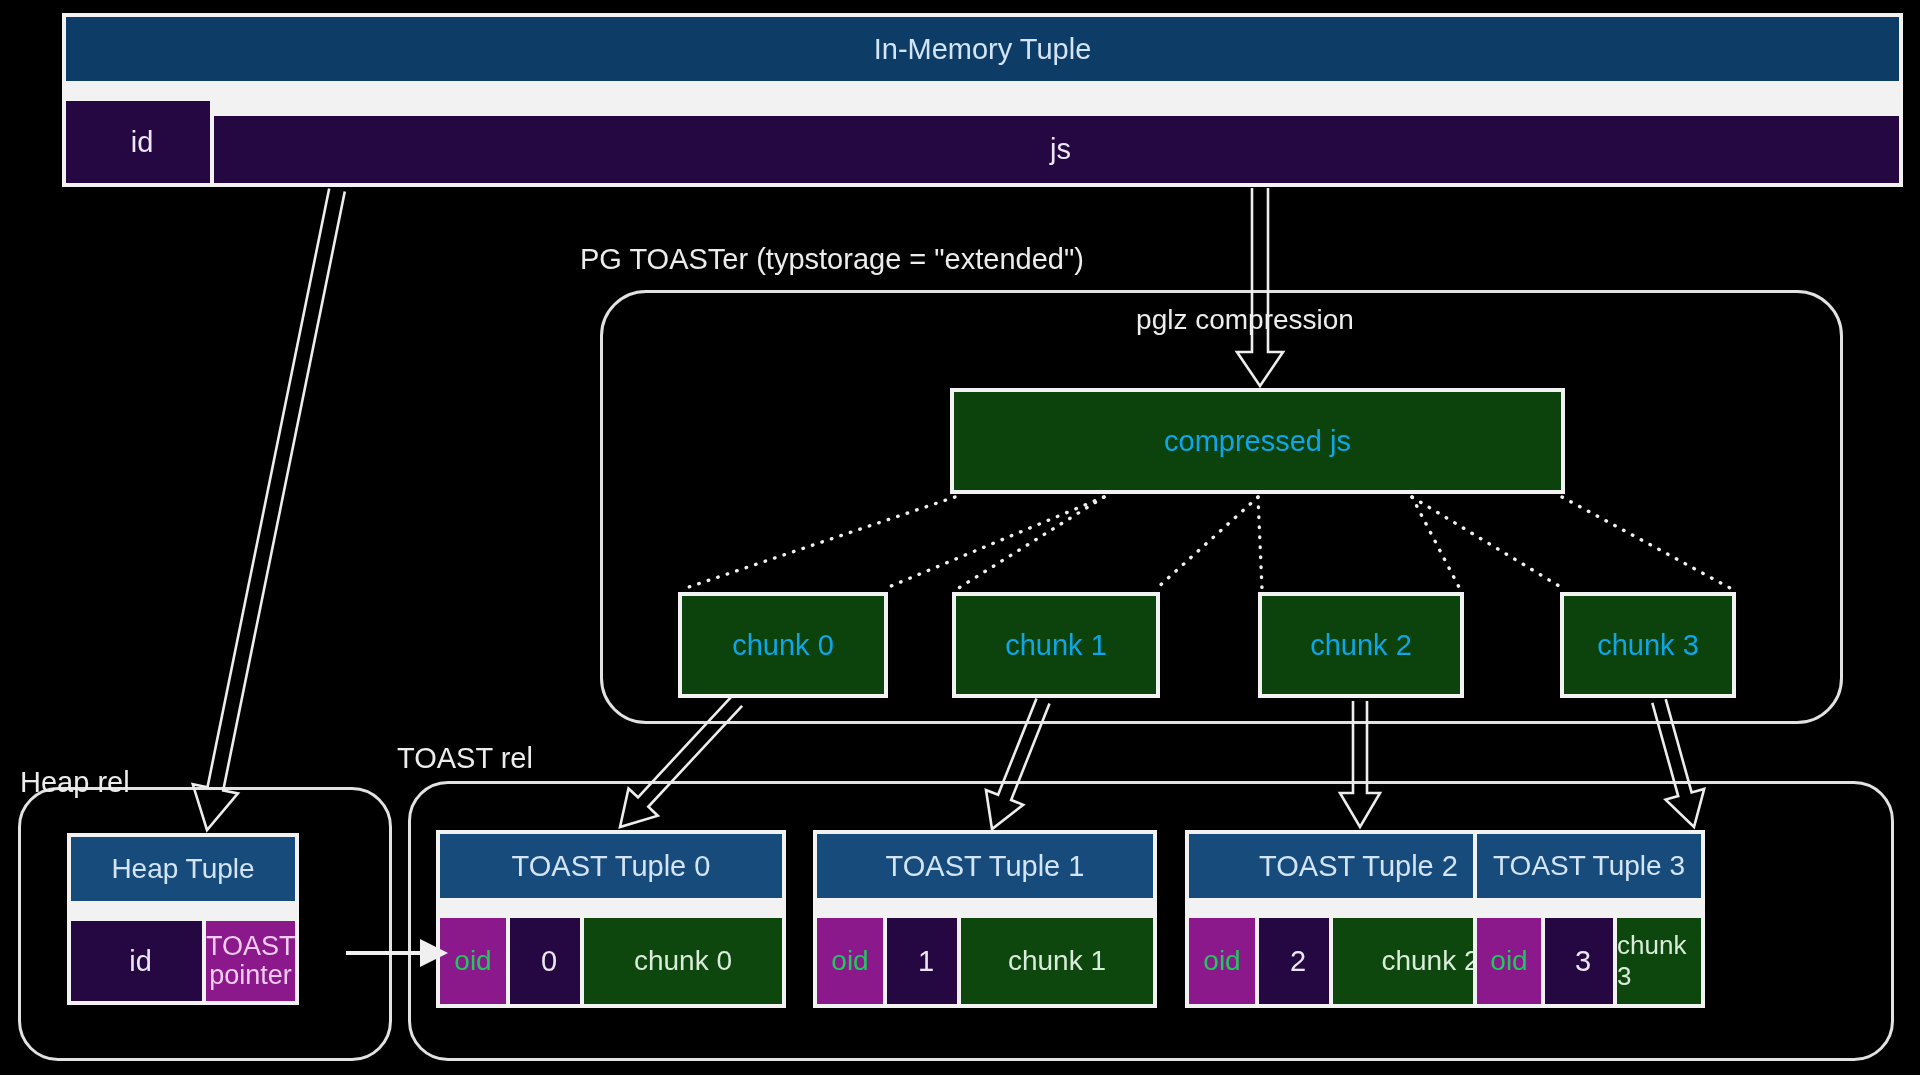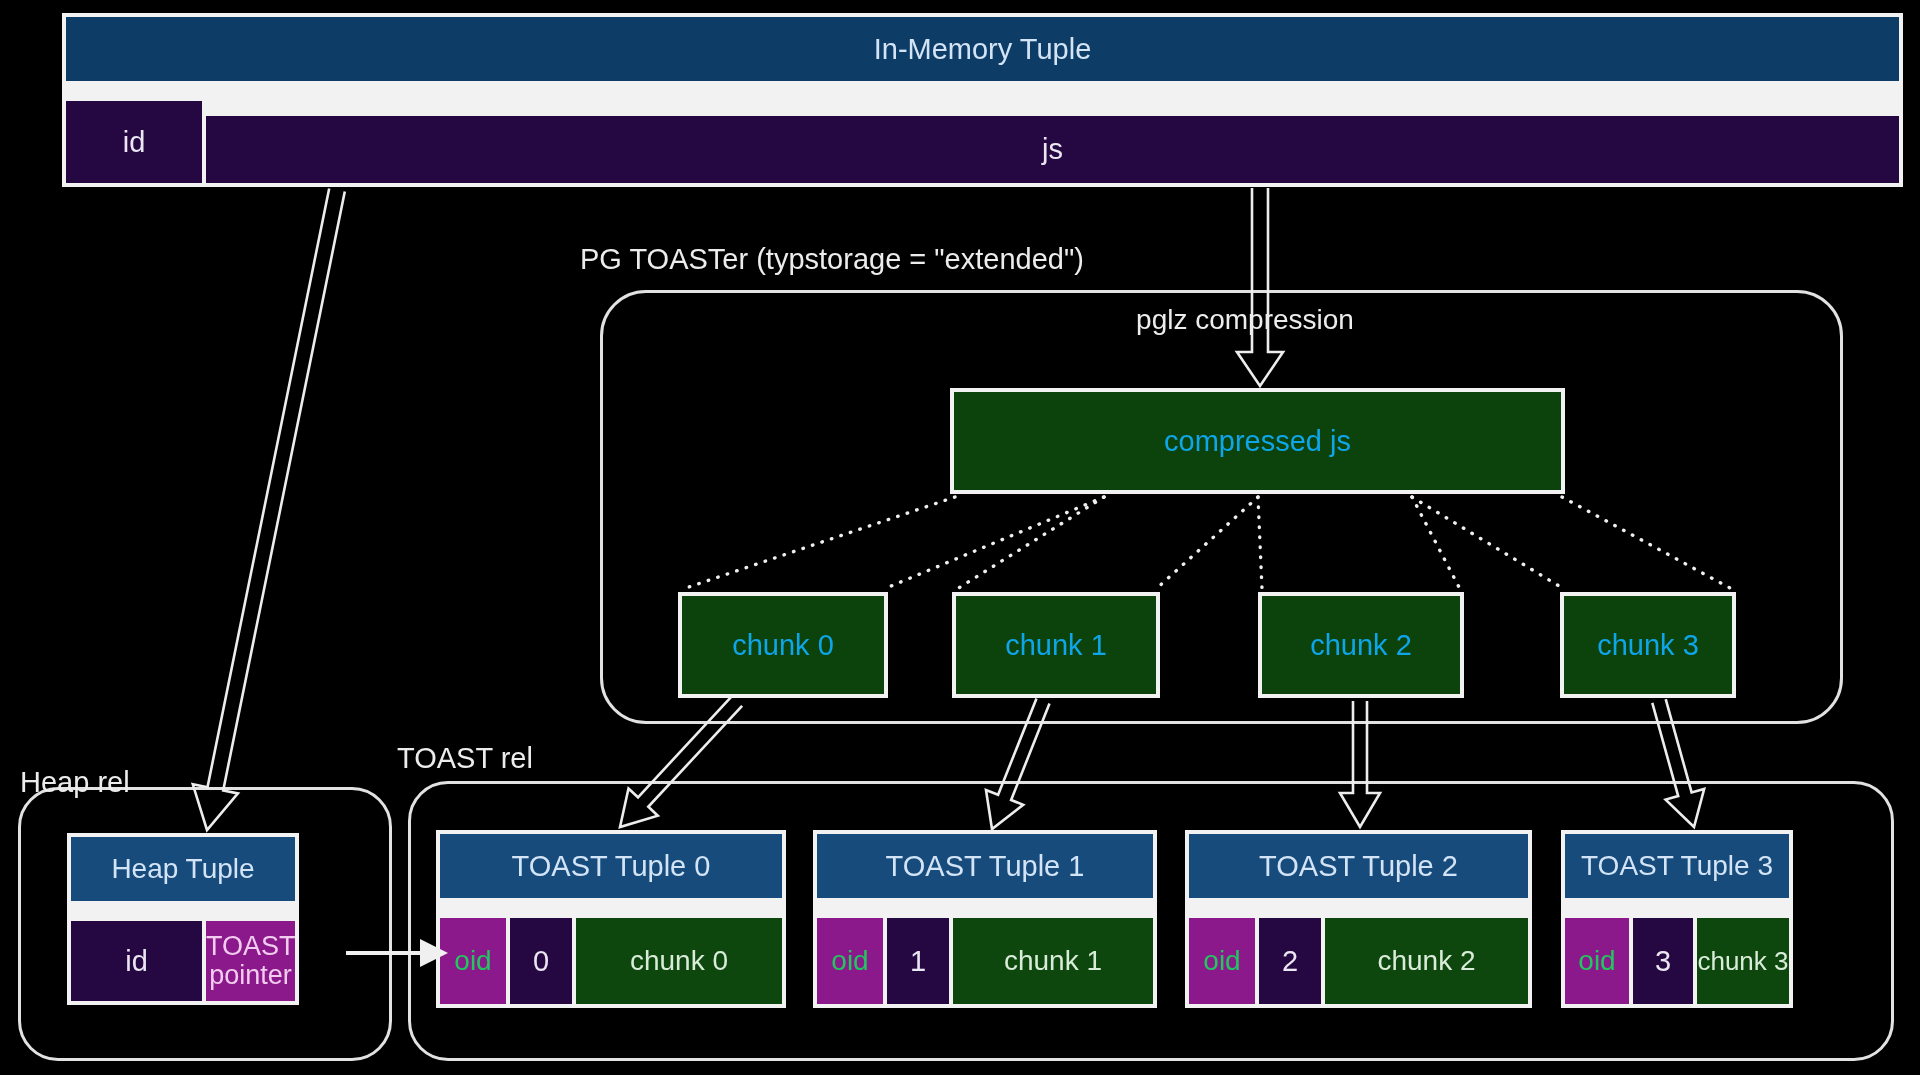--- a/index.html
+++ b/index.html
@@ -6,21 +6,21 @@
   .stage{position:relative;width:1920px;height:1075px;background:#000;overflow:hidden;
          font-family:"Liberation Sans", sans-serif;}
   
   .tbl{position:absolute;background:#f2f2f2;padding:4px;display:flex;flex-direction:column;
        gap:20px;box-sizing:border-box;}
   .hdr{height:64px;display:flex;align-items:center;justify-content:center;
        background:#174b7c;color:#d3e4f6;font-size:29px;}
   .hdr.top{background:#0d3c66;}
   .rowcells{flex:1;display:flex;gap:4px;}
   .cell{display:flex;align-items:center;justify-content:center;font-size:29px;color:#eae6f2;}
-  .c-purple{background:#250741;}
+  .c-purple{background:#250741;padding-left:8px;}
   .c-magenta{background:#8b198b;color:#22c55e;}
   .c-green{background:#0d470e;color:#d9ecd9;}
   .c-pointer{background:#8b198b;color:#f2ccee;text-align:center;line-height:1.08;}
   
   .rc{position:absolute;border:3px solid #e2e2e2;border-radius:46px;background:transparent;}
   
   .lbl{position:absolute;color:#ececec;font-size:29px;white-space:nowrap;}
   .lbl.centered{text-align:center;}
   
   .greenbox{position:absolute;background:#0c430d;border:4px solid #f2f2f2;box-sizing:border-box;
@@ -84,21 +84,21 @@
 
   <div class="tbl" style="left:1185px;top:830px;width:347px;height:178px;">
     <div class="hdr">TOAST Tuple 2</div>
     <div class="rowcells">
       <div class="cell c-magenta" style="width:66px;font-size:28px;">oid</div>
       <div class="cell c-purple" style="width:62px;">2</div>
       <div class="cell c-green" style="flex:1;font-size:28px;">chunk 2</div>
     </div>
   </div>
 
-  <div class="tbl" style="left:1561px;top:830px;width:232px;height:178px;">
+  <div class="tbl" style="left:1473px;top:830px;width:232px;height:178px;">
     <div class="hdr" style="font-size:28px;">TOAST Tuple 3</div>
     <div class="rowcells">
       <div class="cell c-magenta" style="width:64px;font-size:28px;">oid</div>
       <div class="cell c-purple" style="width:60px;">3</div>
       <div class="cell c-green" style="flex:1;font-size:26px;">chunk 3</div>
     </div>
   </div>
 
   <svg class="overlay" width="1920" height="1075" viewBox="0 0 1920 1075">
     <g id="dotted" stroke="#efefef" stroke-width="3.4" stroke-linecap="round" stroke-dasharray="0.5 9.5">

